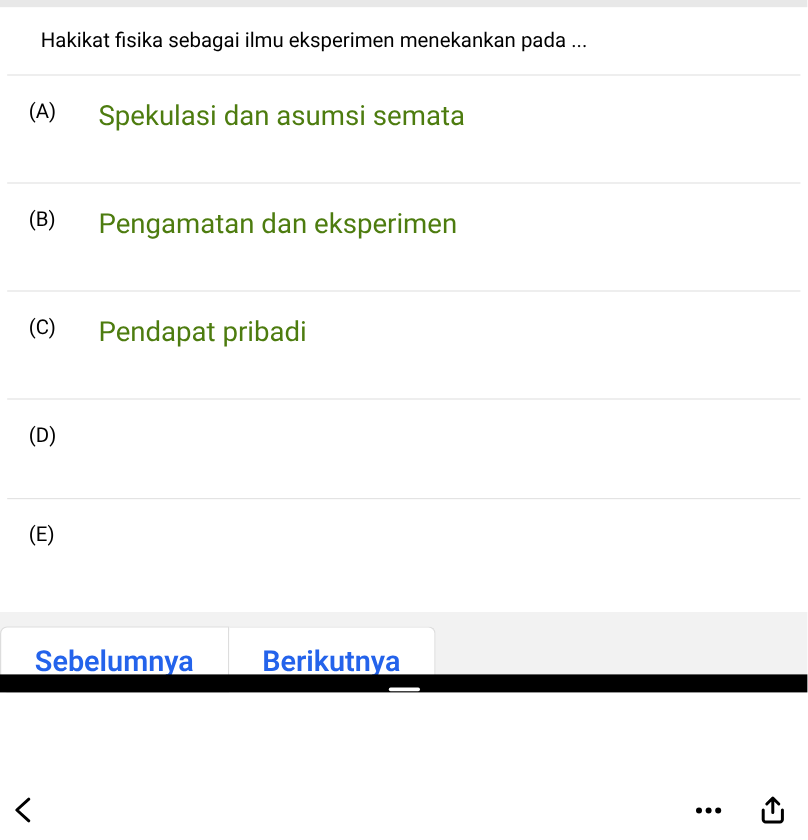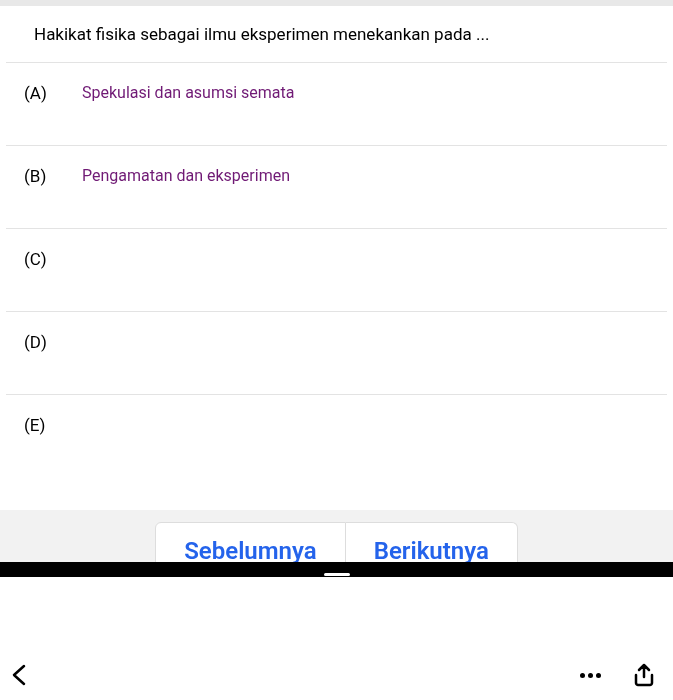--- a/index.html
+++ b/index.html
@@ -37,33 +37,33 @@
       border-top: 1px solid #e3e3e3;
     }
     .option-label {
       width: 70px;
       padding-left: 18px;
       font-size: 17px;
       color: #000;
       flex-shrink: 0;
     }
     .option-text {
-      font-size: 16px;
-      color: #701a75;
+      font-size: 23px;
+      color: #4d7c0f;
       padding-left: 6px;
     }
     .nav-section {
       position: absolute;
       top: 510px;
       left: 0;
       right: 0;
       background: #f2f2f2;
       padding-top: 12px;
       display: flex;
-      justify-content: center;
+      justify-content: flex-start;
       height: 67px;
     }
     .nav-buttons {
       display: flex;
       gap: 0;
     }
     .nav-btn {
       background: #fff;
       border: 1px solid #ddd;
       padding: 14px 28px;
@@ -159,20 +159,21 @@
   <div class="option-row">
     <div class="option-label">(A)</div>
     <div class="option-text">Spekulasi dan asumsi semata</div>
   </div>
   <div class="option-row">
     <div class="option-label">(B)</div>
     <div class="option-text">Pengamatan dan eksperimen</div>
   </div>
   <div class="option-row">
     <div class="option-label">(C)</div>
+    <div class="option-text">Pendapat pribadi</div>
   </div>
   <div class="option-row">
     <div class="option-label">(D)</div>
   </div>
   <div class="option-row">
     <div class="option-label">(E)</div>
   </div>
 </div>
 
 <div class="nav-section">

